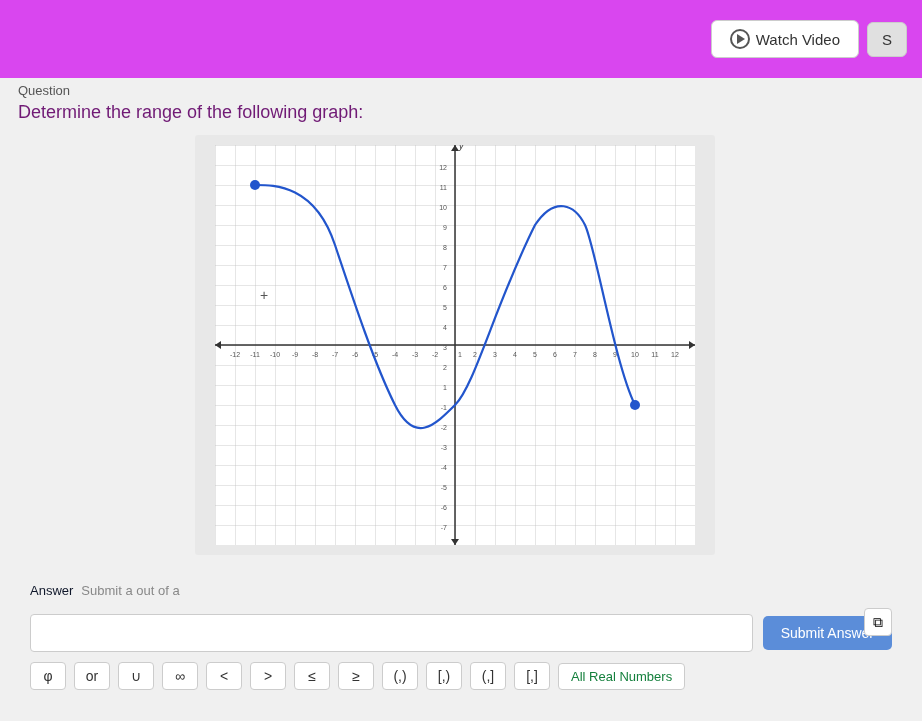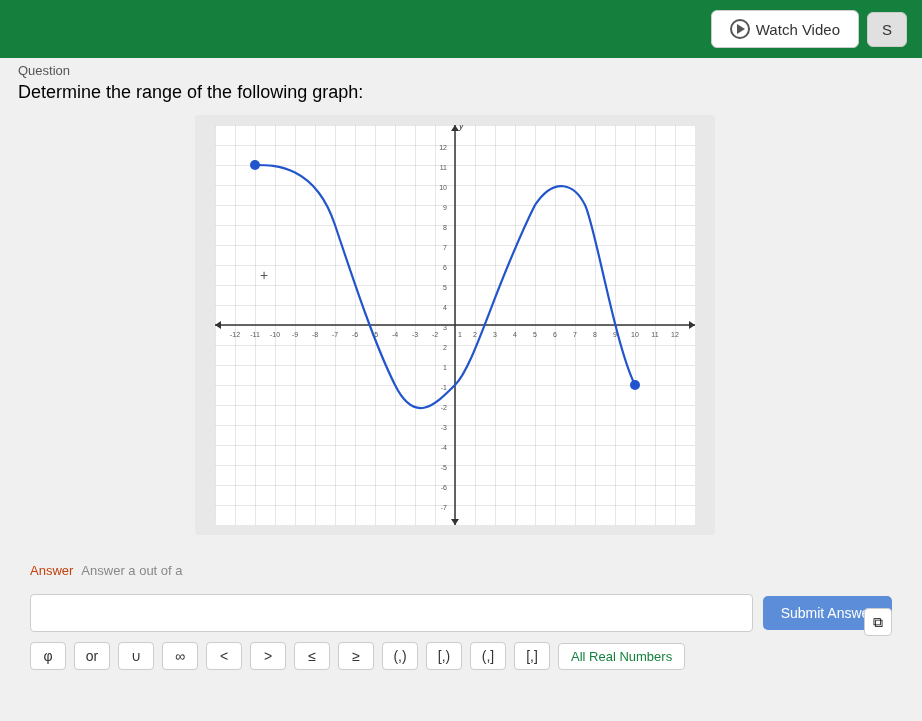--- a/index.html
+++ b/index.html
@@ -8,22 +8,22 @@
       background: #f0f0f0;
       width: 922px;
       min-height: 721px;
       position: relative;
       overflow: hidden;
     }
     .header {
       display: flex;
       justify-content: flex-end;
       align-items: center;
-      padding: 10px 15px;
-      background: #15803d;
+      padding: 20px 15px;
+      background: #d946ef;
     }
     .watch-video-btn {
       display: flex;
       align-items: center;
       gap: 6px;
       background: white;
       border: 1.5px solid #ccc;
       border-radius: 6px;
       padding: 8px 18px;
       font-size: 15px;
@@ -60,39 +60,39 @@
     .question-section {
       padding: 5px 30px 10px 18px;
     }
     .question-label {
       font-size: 13px;
       color: #555;
       margin-bottom: 4px;
     }
     .question-text {
       font-size: 18px;
-      color: #000000;
+      color: #701a75;
       margin-bottom: 12px;
     }
     .graph-container {
       display: flex;
       justify-content: center;
       align-items: center;
       margin: 0 auto;
       background: #e8e8e8;
       padding: 10px;
       width: 520px;
       border-radius: 3px;
     }
     .answer-section {
       padding: 18px 30px 10px 30px;
     }
     .answer-label {
       font-size: 13px;
-      color: #c2410c;
+      color: #0f172a;
       margin-bottom: 8px;
     }
     .attempt-text {
       font-size: 13px;
       color: #888;
     }
     .answer-row {
       display: flex;
       align-items: center;
       gap: 10px;
@@ -263,21 +263,21 @@
       <text x="4" y="-196" font-size="9" fill="#333" font-style="italic">y</text>
 
       <text x="-195" y="-45" font-size="14" fill="#555">+</text>
     </svg>
   </div>
 </div>
 
 <div class="answer-section">
   <div style="display:flex; align-items:baseline; gap:8px; margin-bottom:8px;">
     <span class="answer-label">Answer</span>
-    <span class="attempt-text">Answer a out of a</span>
+    <span class="attempt-text">Submit a out of a</span>
   </div>
 
   <div class="answer-row">
     <input class="answer-input" type="text" placeholder="" style="">
     <button class="submit-btn">Submit Answer</button>
   </div>
 
   <div class="symbol-row">
     <button class="sym-btn">φ</button>
     <button class="sym-btn">or</button>

